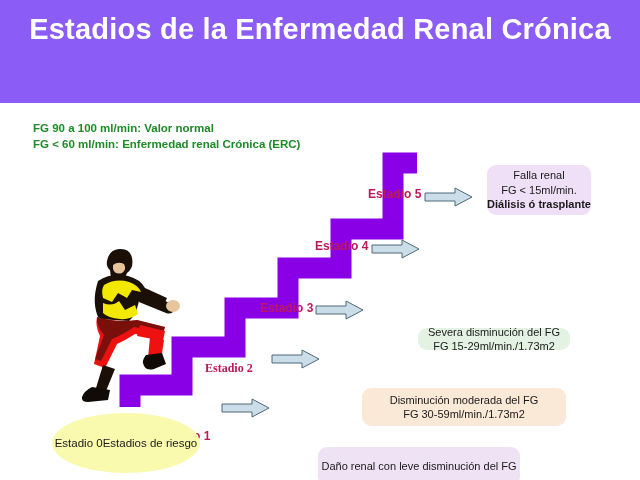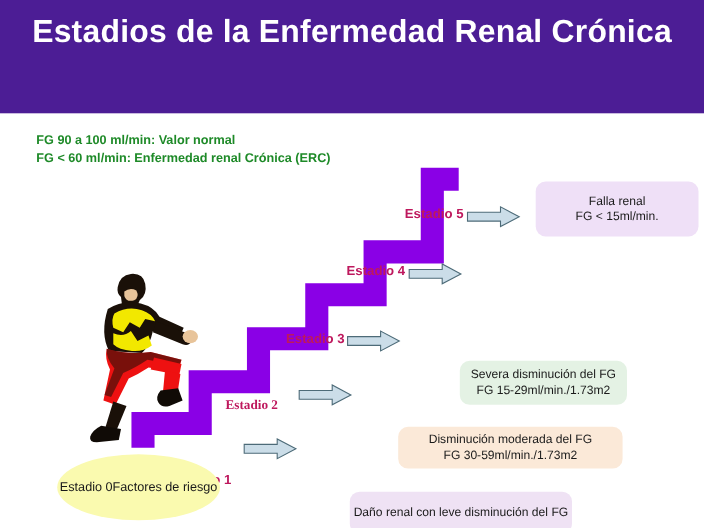--- a/index.html
+++ b/index.html
@@ -15,21 +15,21 @@
     font-family: "Liberation Sans", sans-serif;
     -webkit-font-smoothing: antialiased;
   }
 
   
   #header-band {
     position: absolute;
     left: 0; top: 0;
     width: 640px;
     height: 103px;
-    background: #4c1d95;
+    background: #8b5cf6;
   }
   #page-title {
     position: absolute;
     left: 0; top: 8px;
     width: 640px;
     text-align: center;
     color: #ffffff;
     font-size: 29px;
     font-weight: bold;
     line-height: 42px;
@@ -171,32 +171,33 @@
   </svg>
   <div class="callout" style="left:362px; top:285px; width:204px; height:38px; background:#FBE9D8;">
     <span class="l1">Disminución moderada del FG</span>
     <span class="l2">FG 30-59ml/min./1.73m2</span>
   </div>
 
   <div class="stage-label" style="left:315px; top:136px;">Estadio 4</div>
   <svg class="block-arrow" style="left:372px; top:137px; width:48px; height:18px;" viewBox="0 0 48 18">
     <polygon points="0,5 30,5 30,0 47,9 30,18 30,13 0,13" fill="#CBDDE8" stroke="#4D6B78" stroke-width="1"></polygon>
   </svg>
-  <div class="callout" style="left:418px; top:225px; width:152px; height:40px; background:#E4F2E4;">
+  <div class="callout" style="left:418px; top:225px; width:152px; height:22px; background:#E4F2E4;">
     <span class="l1">Severa disminución del FG</span>
     <span class="l2">FG 15-29ml/min./1.73m2</span>
   </div>
 
   <div class="stage-label" style="left:368px; top:84px;">Estadio 5</div>
   <svg class="block-arrow" style="left:425px; top:85px; width:48px; height:18px;" viewBox="0 0 48 18">
     <polygon points="0,5 30,5 30,0 47,9 30,18 30,13 0,13" fill="#CBDDE8" stroke="#4D6B78" stroke-width="1"></polygon>
   </svg>
-  <div class="callout" style="left:487px; top:62px; width:148px; height:50px; background:#EFE0F7;">
+  <div class="callout" style="left:487px; top:62px; width:104px; height:50px; background:#EFE0F7;">
     <span class="l1">Falla renal</span>
     <span class="l2">FG &lt; 15ml/min.</span>
+    <span class="l3 bold">Diálisis ó trasplante</span>
   </div>
 
   <div id="stage0-ellipse" style="left:52px; top:310px; width:148px; height:60px; background:#FAFAAF;">
     <span>Estadio 0</span>
-    <span>Factores de riesgo</span>
+    <span>Estadios de riesgo</span>
   </div>
 
 </div>
 
 </body></html>

